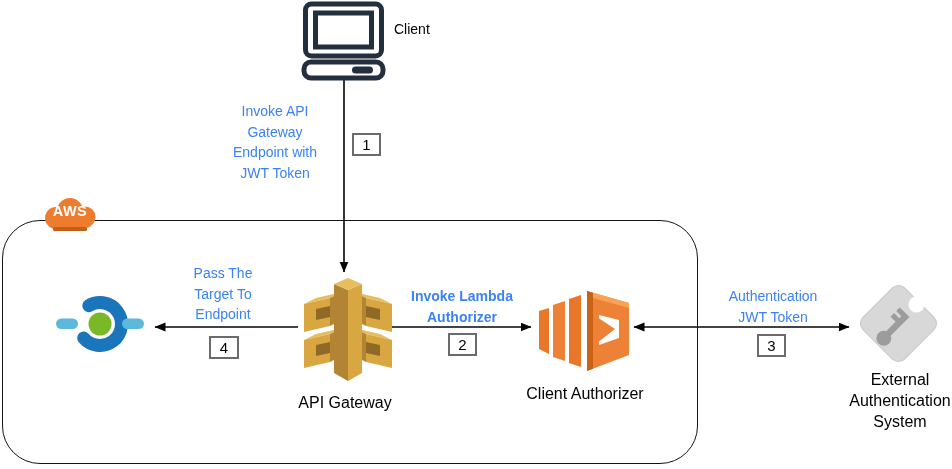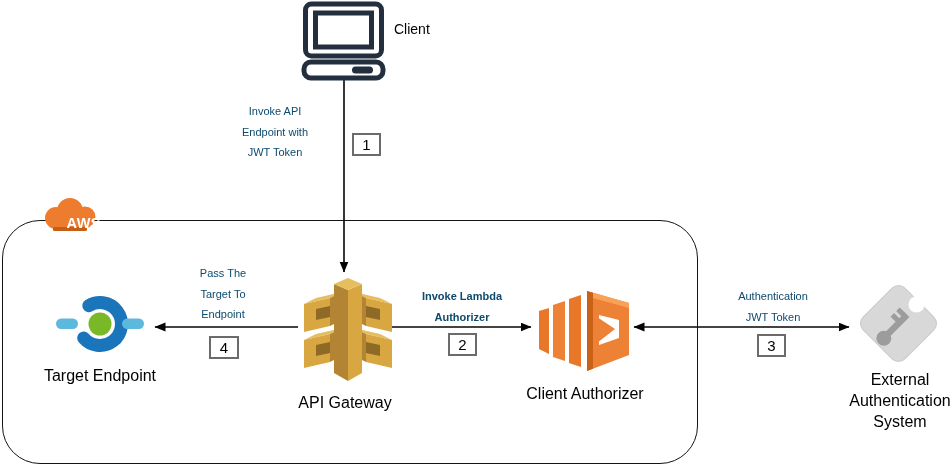--- a/index.html
+++ b/index.html
@@ -1,35 +1,35 @@
 <!DOCTYPE html>
 <html><head>
 <meta charset="utf-8">
 <style>
   html,body{margin:0;padding:0;background:#fff;}
   .canvas{
     position:relative;width:952px;height:469px;background:#ffffff;
     font-family:"Liberation Sans",sans-serif;color:#000;overflow:hidden;
   }
   .abs{position:absolute;}
-  .lbl{position:absolute;text-align:center;font-size:11px;line-height:20.5px;color:#0c4a6e;white-space:nowrap;}
+  .lbl{position:absolute;text-align:center;font-size:14px;line-height:20.5px;color:#3b82f6;white-space:nowrap;}
   .node-lbl{position:absolute;text-align:center;font-size:16px;line-height:21px;color:#000;white-space:nowrap;}
   .stepbox{
     position:absolute;background:#fff;border:2px solid #6b6b6b;
     display:flex;align-items:center;justify-content:center;
     font-size:15px;color:#000;box-sizing:border-box;
   }
   .aws-box{
     position:absolute;left:2px;top:220px;width:696px;height:244px;
     border:1.6px solid #141414;border-radius:38px;box-sizing:border-box;background:transparent;
   }
   .connectors{position:absolute;left:0;top:0;pointer-events:none;}
   .cloud-text{
-    position:absolute;left:39px;top:203px;width:62px;text-align:right;
-    color:#fff;font-weight:bold;font-size:14.5px;letter-spacing:0.5px;margin-top:12px;
+    position:absolute;left:39px;top:203px;width:62px;text-align:center;
+    color:#fff;font-weight:bold;font-size:14.5px;letter-spacing:0.5px;
   }
 </style>
 </head>
 <body>
 
 <div class="canvas">
 
   <div class="aws-box"></div>
 
   <svg class="connectors" width="952" height="469">
@@ -60,20 +60,21 @@
       <rect x="4.5" y="3" width="76" height="52" rx="6" fill="#fff" stroke="#232F3E" stroke-width="5"></rect>
       <rect x="14.5" y="12" width="56" height="34" fill="#fff" stroke="#232F3E" stroke-width="5"></rect>
       <rect x="3" y="61" width="79" height="16" rx="7" fill="#fff" stroke="#232F3E" stroke-width="5"></rect>
       <rect x="51" y="65.5" width="21" height="7" rx="3.5" fill="#232F3E"></rect>
     </svg>
   </div>
   <div class="node-lbl" style="left:394px;top:19px;font-size:14px;text-align:left;">Client</div>
 
   <div class="lbl" style="left:205px;top:101px;width:140px;">
     <div>Invoke API</div>
+    <div>Gateway</div>
     <div>Endpoint with</div>
     <div>JWT Token</div>
   </div>
   <div class="stepbox" style="left:352px;top:133px;width:29px;height:23px;">1</div>
 
   <div class="abs" style="left:296px;top:278px;">
     <svg width="104" height="104" viewBox="0 0 104 104">
 
       <polygon points="8,26 20,20 46,14 34,20" fill="#E6BE5E"></polygon>
       <polygon points="34,20 46,14 46,42 34,48" fill="#B28433"></polygon>
@@ -136,21 +137,20 @@
   <div class="stepbox" style="left:209px;top:336px;width:30px;height:23px;">4</div>
 
   <div class="abs" style="left:54px;top:289px;">
     <svg width="92" height="72" viewBox="0 0 92 72">
       <circle cx="46" cy="35" r="21.5" fill="none" stroke="#1B75BB" stroke-width="13" stroke-linecap="round" stroke-dasharray="49 37" transform="rotate(8 46 35)"></circle>
       <circle cx="46" cy="35" r="11.5" fill="#79B928"></circle>
       <rect x="2" y="29.5" width="22" height="10.5" rx="5.2" fill="#5CB8DC"></rect>
       <rect x="68" y="29.5" width="22" height="10.5" rx="5.2" fill="#5CB8DC"></rect>
     </svg>
   </div>
-  <div class="node-lbl" style="left:25px;top:365px;width:150px;">Target Endpoint</div>
 
   <div class="abs" style="left:853px;top:283px;">
     <svg width="94" height="90" viewBox="0 0 94 90">
       <rect x="16" y="11" width="59" height="59" rx="9" transform="rotate(45 45.5 40.5)" fill="#D8D8D8" stroke="#C9C9C9" stroke-width="1"></rect>
       <circle cx="63.5" cy="21.5" r="8" fill="#ffffff"></circle>
       <g transform="rotate(-45 40 46)" fill="#9C9C9C">
         <circle cx="27" cy="46" r="7.5"></circle>
         <rect x="30" y="42.8" width="30" height="6.4"></rect>
         <rect x="47" y="35.5" width="5" height="8"></rect>
         <rect x="55" y="35.5" width="5" height="8"></rect>

